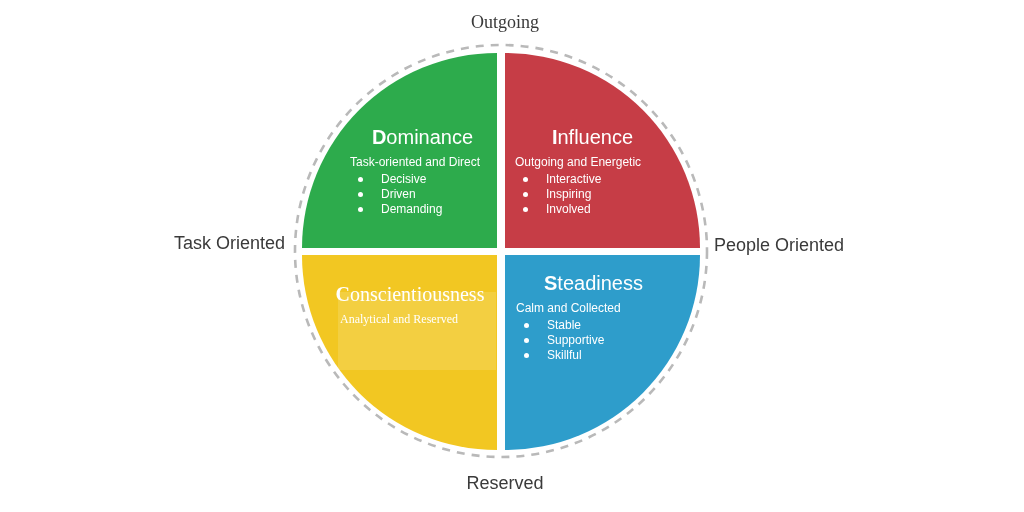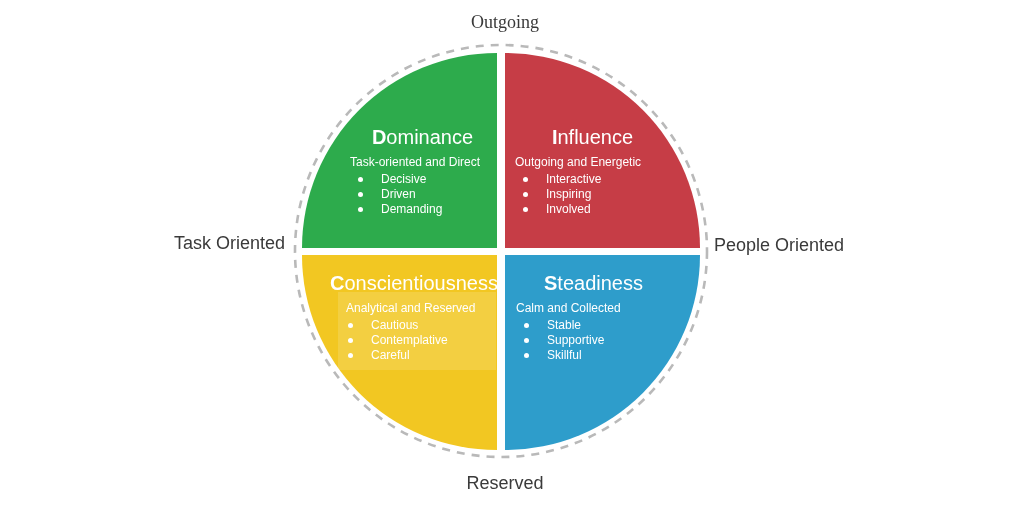--- a/index.html
+++ b/index.html
@@ -74,37 +74,23 @@
           <span class="dot"></span>
           <span>Inspiring</span>
         </li>
       <li>
           <span class="dot"></span>
           <span>Involved</span>
         </li>
     </ul>
   </div>
 
-  <div class="qtext" style="left:330px;top:272px;width:160px;">
+  <div class="qtext" style="left:330px;top:283px;width:160px;font-family:Liberation Serif, serif;">
     <div class="qtitle"><span class="qinit">C</span><span>onscientiousness</span></div>
-    <div class="qsub" style="margin-left:16px;">Analytical and Reserved</div>
-    <ul class="qlist" style="margin-left:10px;">
-      <li>
-          <span class="dot"></span>
-          <span>Cautious</span>
-        </li>
-      <li>
-          <span class="dot"></span>
-          <span>Contemplative</span>
-        </li>
-      <li>
-          <span class="dot"></span>
-          <span>Careful</span>
-        </li>
-    </ul>
+    <div class="qsub" style="margin-left:10px;">Analytical and Reserved</div>
   </div>
 
   <div class="qtext" style="left:516px;top:272px;width:155px;">
     <div class="qtitle"><span class="qinit">S</span><span>teadiness</span></div>
     <div class="qsub">Calm and Collected</div>
     <ul class="qlist">
       <li>
           <span class="dot"></span>
           <span>Stable</span>
         </li>

